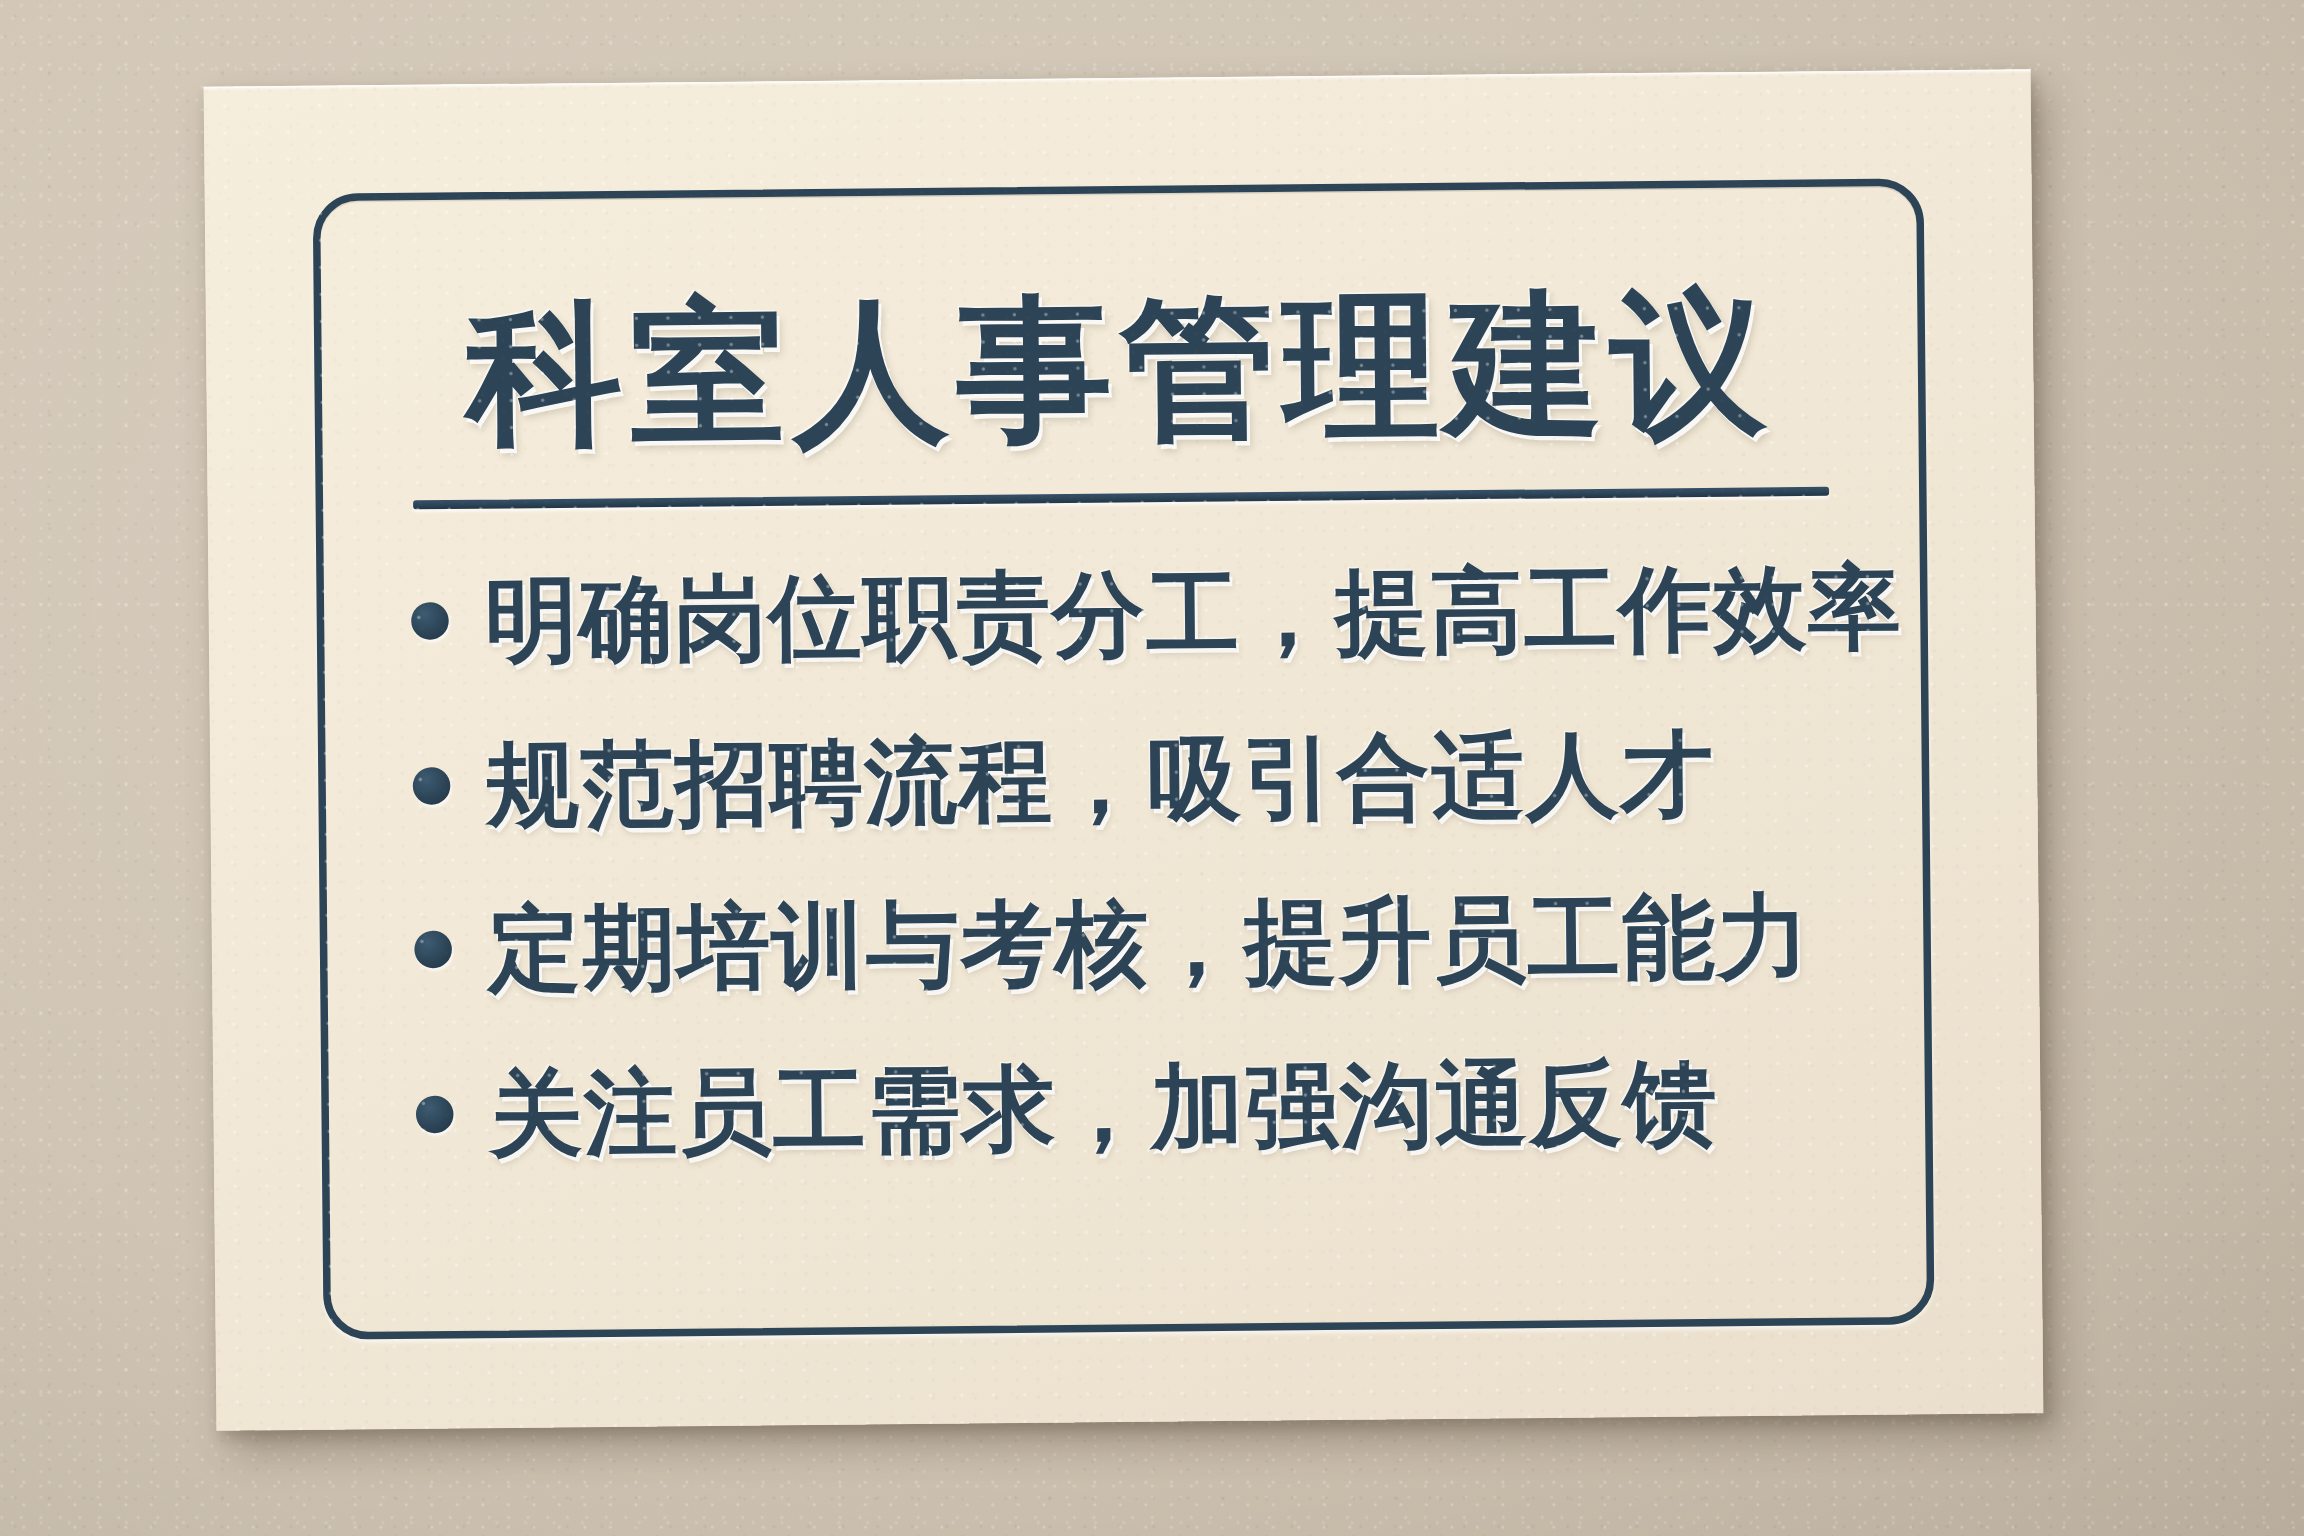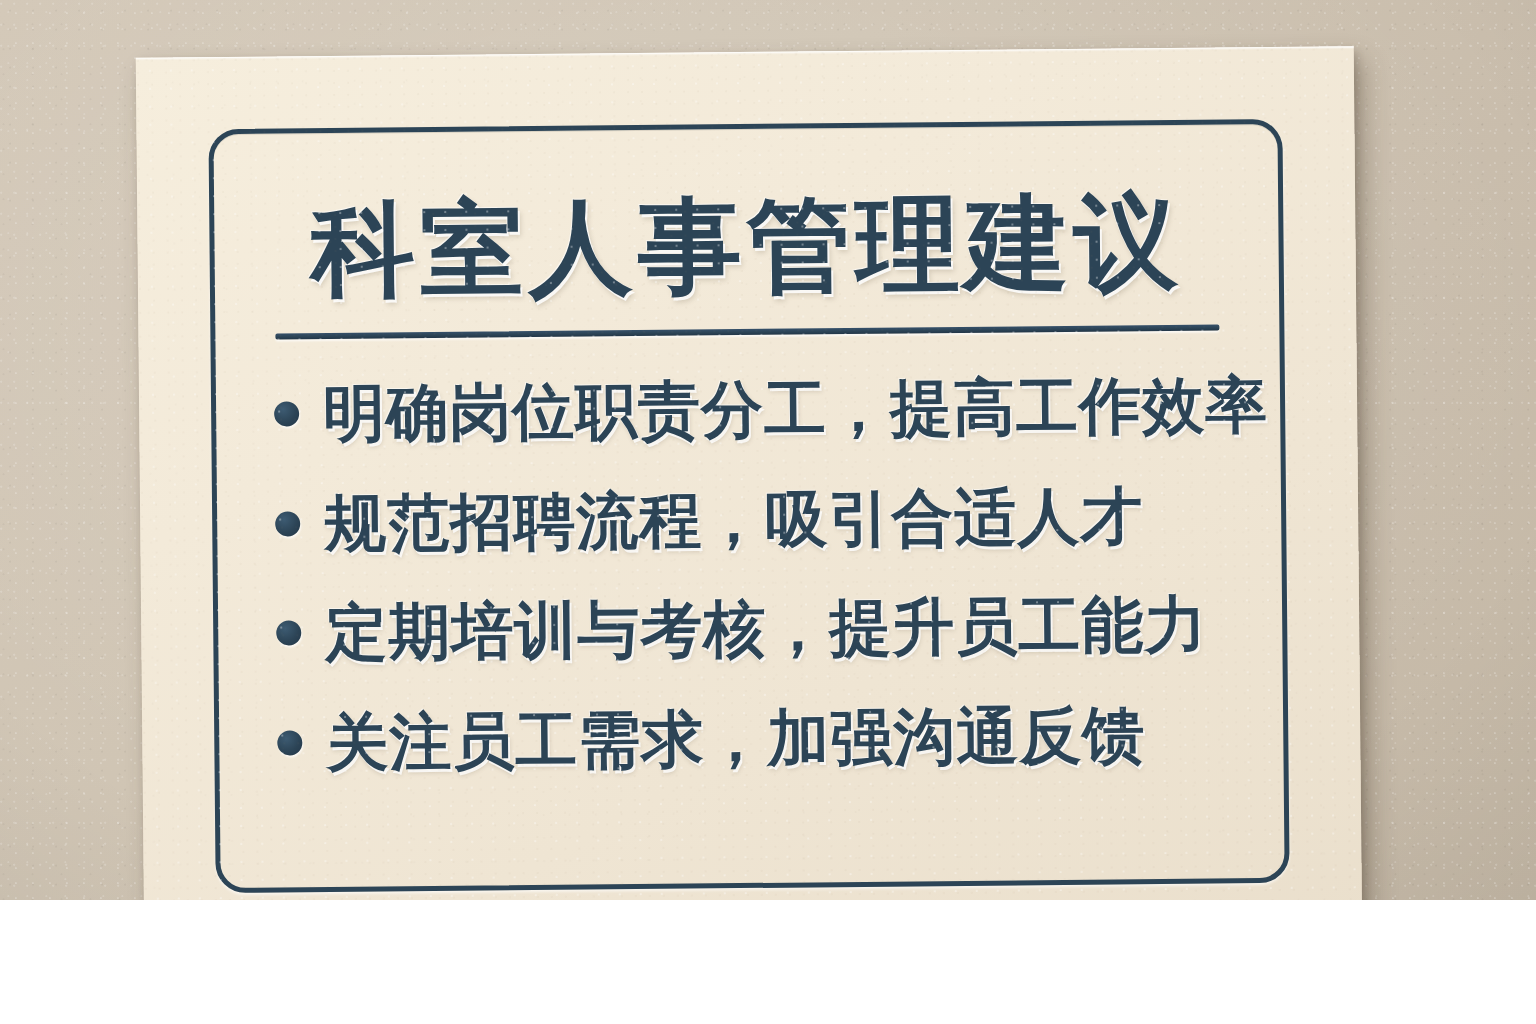--- a/index.html
+++ b/index.html
@@ -10,21 +10,21 @@
     width: 1536px;
     height: 1024px;
     overflow: hidden;
     font-family: "DejaVu Sans", "Liberation Sans", sans-serif;
   }
 
   
   #wall {
     position: relative;
     width: 1536px;
-    height: 900px;
+    height: 1024px;
     background:
       radial-gradient(ellipse 1300px 900px at 46% 38%,
           rgba(255,255,255,0.16) 0%,
           rgba(255,255,255,0.05) 42%,
           rgba(0,0,0,0.00) 66%,
           rgba(0,0,0,0.07) 100%),
       linear-gradient(128deg, #d4c9b9 0%, #cfc4b3 40%, #c9bdac 72%, #c4b8a6 100%);
     overflow: hidden;
   }
   

